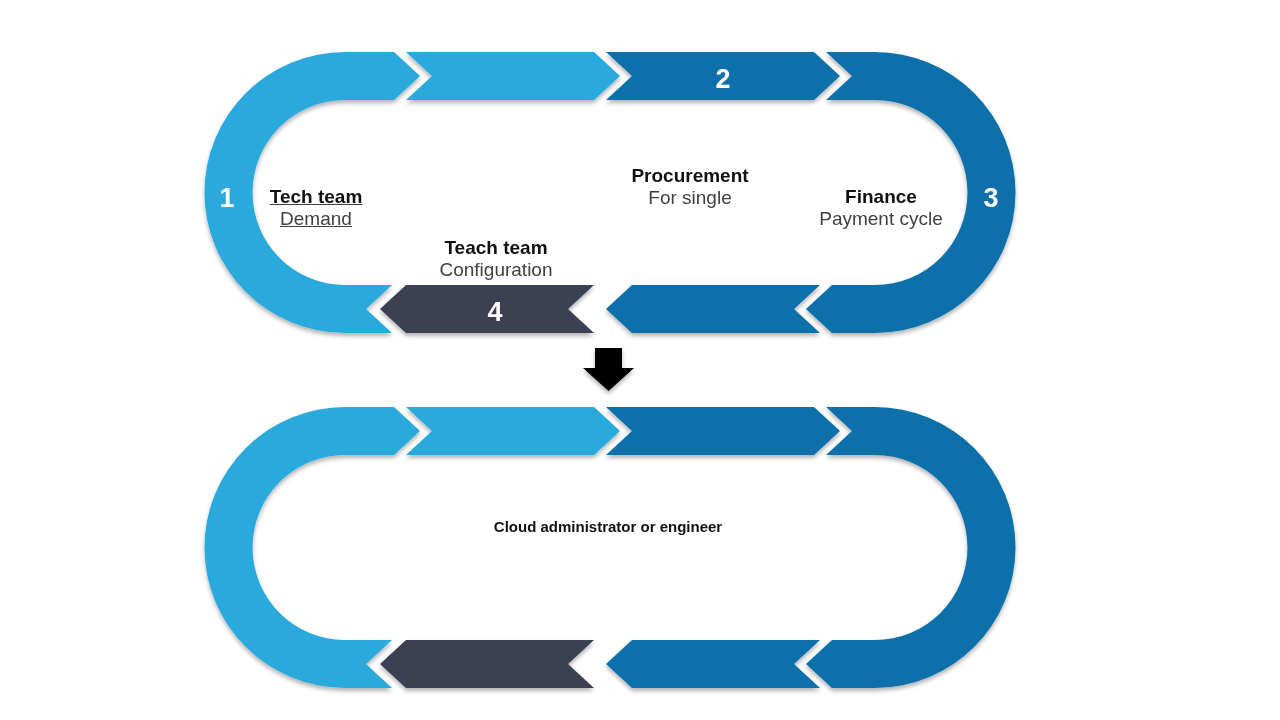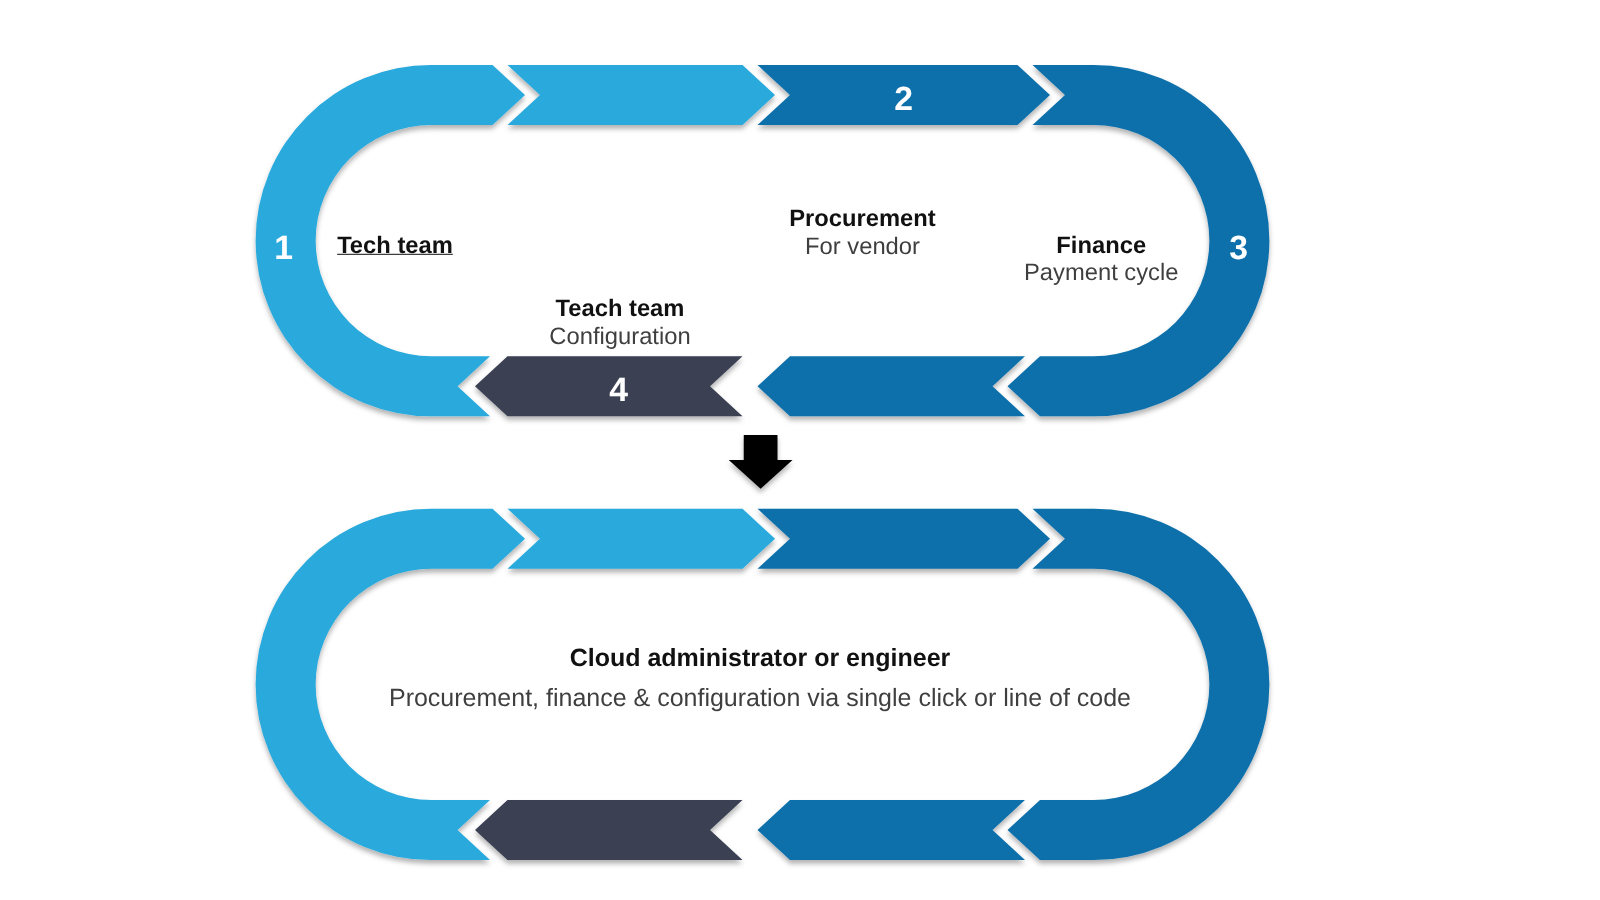--- a/index.html
+++ b/index.html
@@ -5,21 +5,21 @@
   html,body{margin:0;padding:0;background:#fff;}
   .slide{position:relative;width:1280px;height:720px;background:#ffffff;overflow:hidden;
          font-family:"Liberation Sans",sans-serif;}
   .diagram-svg{position:absolute;left:0;top:0;width:1280px;height:720px;}
   .num{font-family:"Liberation Sans",sans-serif;font-weight:bold;font-size:27px;
        fill:#ffffff;text-anchor:middle;}
   .lbl{position:absolute;text-align:center;color:#3f3f3f;font-size:19px;}
   .lbl .t{display:block;color:#111111;font-weight:bold;font-size:19px;line-height:21px;}
   .lbl .s{display:block;line-height:24px;}
   .lbl-big{position:absolute;left:258px;top:516px;width:700px;text-align:center;}
-  .lbl-big .t{display:block;color:#111111;font-weight:bold;font-size:20px;line-height:22px;}
+  .lbl-big .t{display:block;color:#111111;font-weight:bold;font-size:15px;line-height:22px;}
   .lbl-big .s{display:block;color:#3f3f3f;font-size:20px;line-height:24px;margin-top:9px;}
   .pos1{left:206px;top:186px;width:220px;text-decoration:underline;}
   .pos2{left:560px;top:117px;width:260px;margin-top:48px;}
   .pos3{left:781px;top:186px;width:200px;}
   .pos4{left:386px;top:237px;width:220px;}
 </style>
 </head>
 <body>
 
 <div class="slide">
@@ -66,35 +66,35 @@
                L 832,333 L 806,309 L 832,285 L 875,285
                A 92.5 92.5 0 0 0 967.5,192.5 A 92.5 92.5 0 0 0 875,100
                L 826,100 L 852,76 Z" fill="#0C70AB"></path>
       <path d="M 820,285 L 632,285 L 606,309 L 632,333 L 820,333 L 794,309 Z" fill="#0C70AB"></path>
       <path d="M 594,285 L 406,285 L 380,309 L 406,333 L 594,333 L 568,309 Z" fill="#3A3F53"></path>
     </g>
   </svg>
 
   <div class="lbl pos1">
     <span class="t">Tech team</span>
+    <span class="s">Demand</span>
   </div>
 
   <div class="lbl pos2">
     <span class="t">Procurement</span>
-    <span class="s">For vendor</span>
+    <span class="s">For single</span>
   </div>
 
   <div class="lbl pos4">
     <span class="t">Teach team</span>
     <span class="s">Configuration</span>
   </div>
 
   <div class="lbl pos3">
     <span class="t">Finance</span>
     <span class="s">Payment cycle</span>
   </div>
 
   <div class="lbl-big">
     <span class="t">Cloud administrator or engineer</span>
-    <span class="s">Procurement, finance &amp; configuration via single click or line of code</span>
   </div>
 
 </div>
 
 </body></html>

